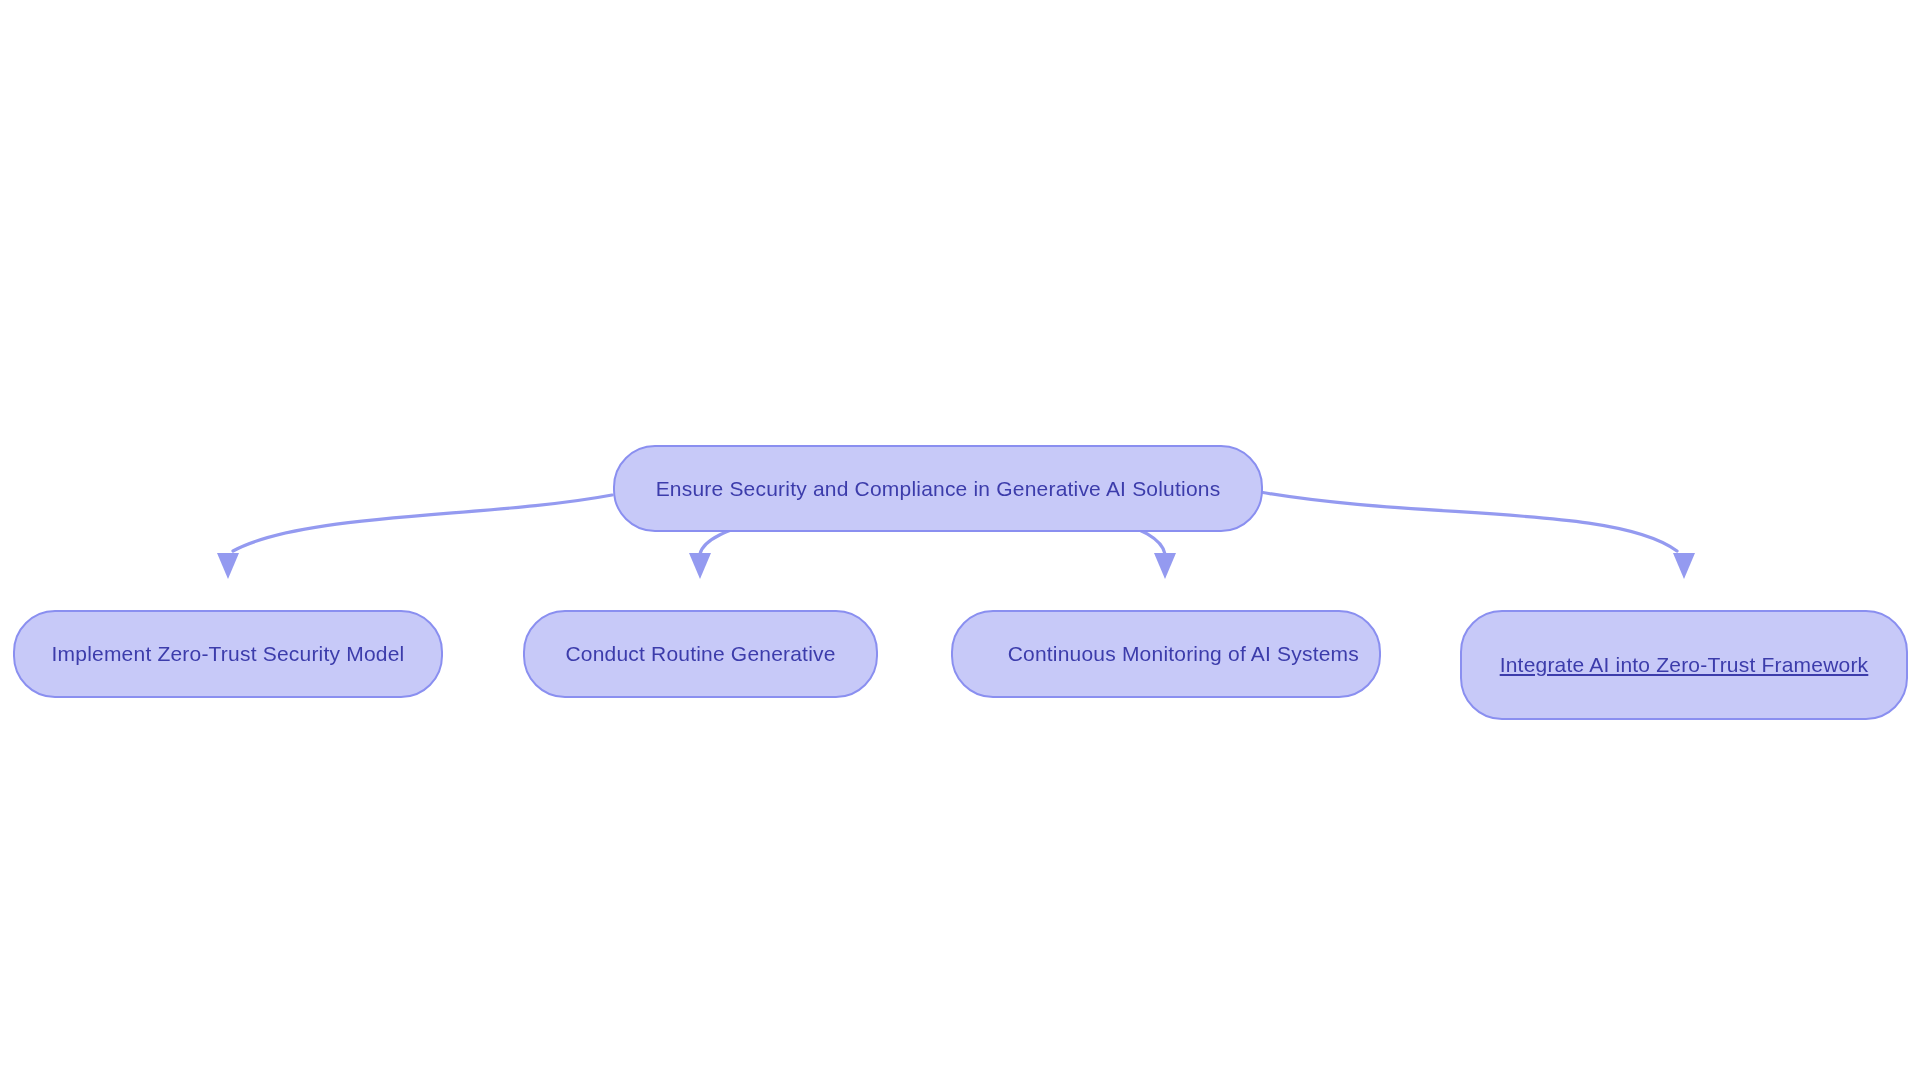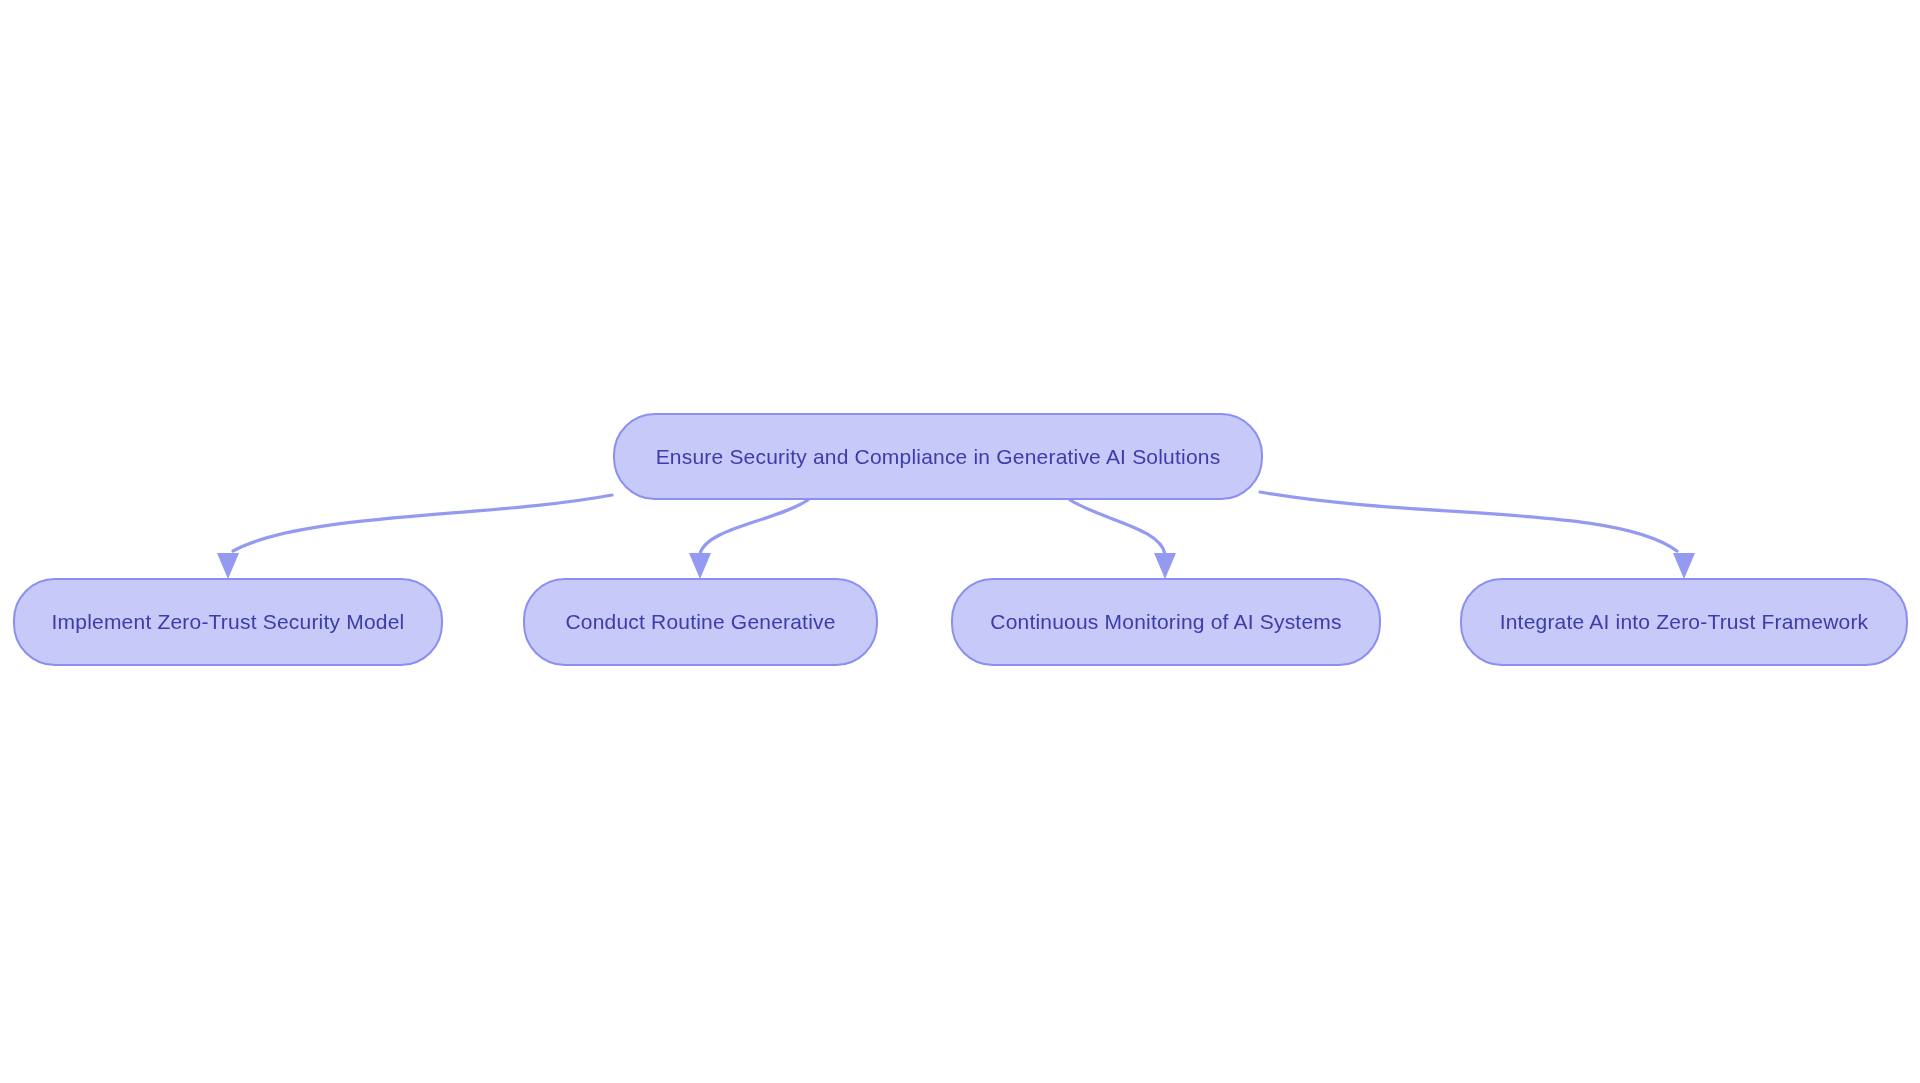--- a/index.html
+++ b/index.html
@@ -29,26 +29,27 @@
     background: #c7c9f8;
     border: 2px solid #8a8ff0;
     border-radius: 42px;
     color: #3c3cab;
     font-size: 21px;
     font-weight: 500;
     letter-spacing: 0.2px;
     text-align: center;
     white-space: nowrap;
     padding: 0 20px;
+    margin-top: 32px;
   }
   #node-root   { left: 613px;  top: 413px; width: 650px; height: 87px; }
   #node-child0 { left: 13px;   top: 578px; width: 430px; height: 88px; }
   #node-child1 { left: 523px;  top: 578px; width: 355px; height: 88px; }
-  #node-child2 { left: 951px;  top: 578px; width: 430px; height: 88px; }
-  #node-child3 { left: 1460px; top: 578px; width: 448px; height: 88px; }
+  #node-child2 { left: 951px;  top: 578px; width: 430px; height: 88px; justify-content: flex-end; }
+  #node-child3 { left: 1460px; top: 578px; width: 448px; height: 110px; text-decoration: underline; }
 </style>
 </head>
 <body>
 
 <div class="canvas">
 
   <svg class="edges-layer" viewBox="0 0 1920 1083" xmlns="http://www.w3.org/2000/svg">
 
     <path d="M 612 495 C 490 518, 305 512, 233 551" fill="none" stroke="#949af0" stroke-width="3.2" stroke-linecap="round"></path>
     <polygon points="217,553 239,553 228,579" fill="#949af0"></polygon>

